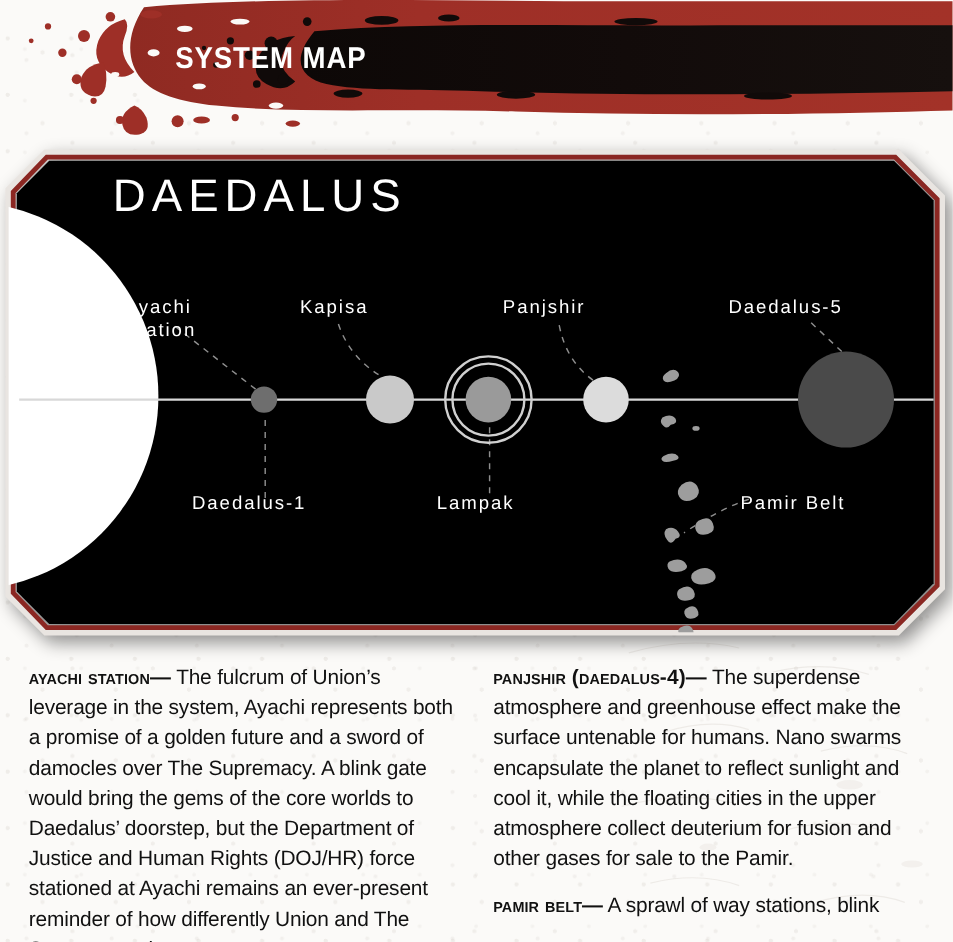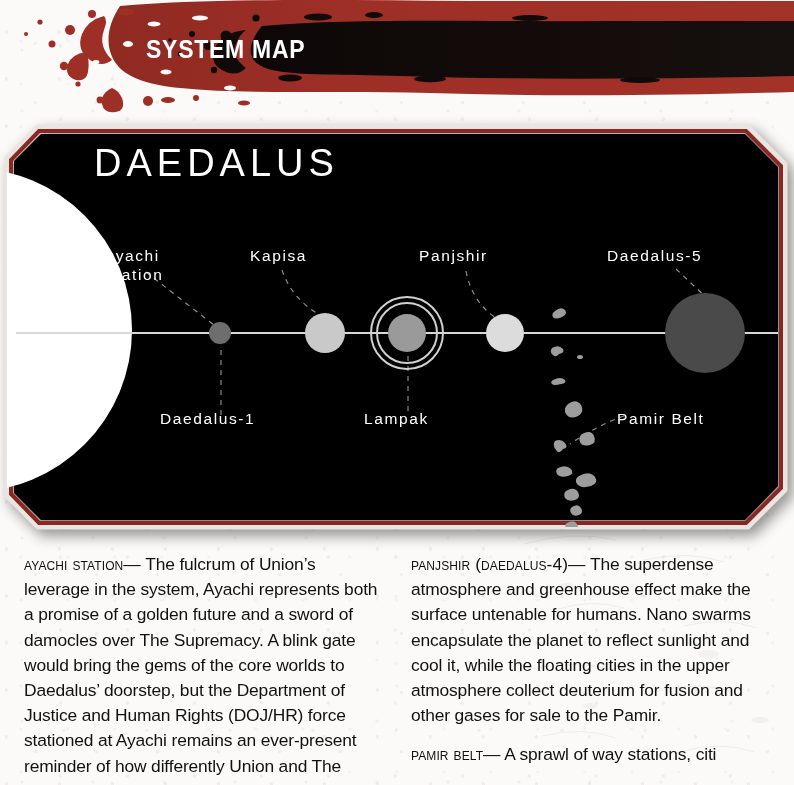--- a/index.html
+++ b/index.html
@@ -59,21 +59,21 @@
     display:flex;gap:32px;padding:0 24px;box-sizing:border-box;
   }
   .text-column{width:355px;}
   .entry{margin:0 0 14px 0;}
   .entry p{
     margin:0;color:#111111;font-size:17.4px;line-height:25.2px;
     font-family:"Liberation Sans", sans-serif;
     letter-spacing:-.15px;
   }
   .entry-term{
-    font-weight:normal;font-variant:small-caps;text-transform:lowercase;
+    font-weight:bold;font-variant:small-caps;text-transform:lowercase;
     letter-spacing:.1px;
   }
   .entry-term::first-letter{text-transform:uppercase;}
 </style>
 </head>
 <body>
 
 <div id="paper-texture"></div>
 <svg id="paper-smudges" viewBox="0 0 300 345">
   <g stroke="#c9c2ba" stroke-width="1" fill="none" opacity=".75">
@@ -245,16 +245,16 @@
   <div class="text-column">
     <div class="entry">
       <p><span class="entry-term">Ayachi Station—</span><span> The fulcrum of Union’s leverage in the system, Ayachi represents both a promise of a golden future and a sword of damocles over The Supremacy. A blink gate would bring the gems of the core worlds to Daedalus’ doorstep, but the Department of Justice and Human Rights (DOJ/HR) force stationed at Ayachi remains an ever-present reminder of how differently Union and The Supremacy view</span></p>
     </div>
   </div>
   <div class="text-column">
     <div class="entry">
       <p><span class="entry-term">Panjshir (Daedalus-4)—</span><span> The superdense atmosphere and greenhouse effect make the surface untenable for humans. Nano swarms encapsulate the planet to reflect sunlight and cool it, while the floating cities in the upper atmosphere collect deuterium for fusion and other gases for sale to the Pamir.</span></p>
     </div>
     <div class="entry">
-      <p><span class="entry-term">Pamir Belt—</span><span> A sprawl of way stations, citi</span></p>
+      <p><span class="entry-term">Pamir Belt—</span><span> A sprawl of way stations, blink</span></p>
     </div>
   </div>
 </div>
 
 </body></html>

